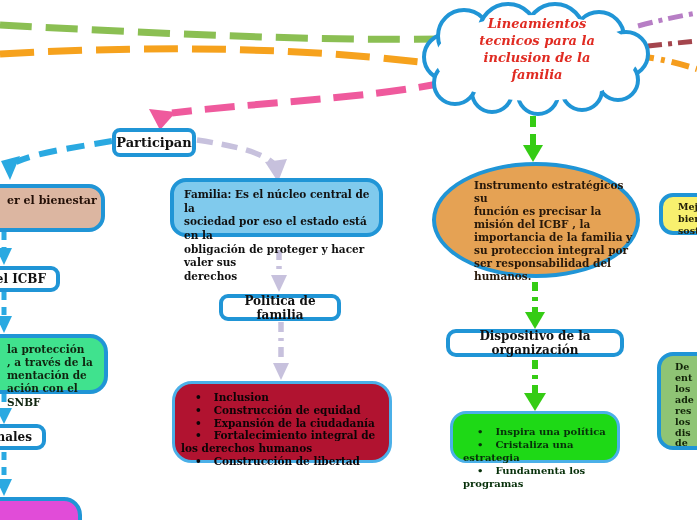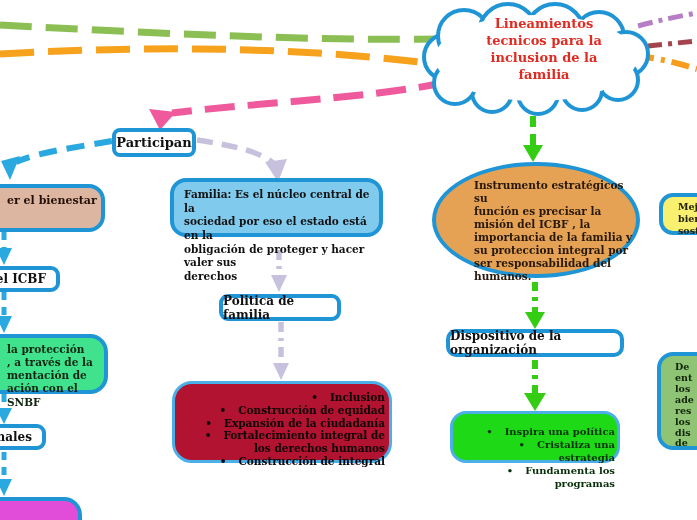--- a/index.html
+++ b/index.html
@@ -1,27 +1,27 @@
 <!DOCTYPE html>
 <html><head>
 <meta charset="utf-8">
 <style>
   html,body{margin:0;padding:0;background:#fff;}
   .stage{position:relative;width:697px;height:520px;overflow:hidden;background:#fff;
          font-family:"DejaVu Serif",serif;}
   svg.wires{position:absolute;left:0;top:0;z-index:1;}
   .node{position:absolute;box-sizing:border-box;border:4px solid #2095d6;background:#fff;
         z-index:2;font-weight:bold;color:#111;}
-  .center{display:flex;align-items:center;justify-content:center;}
+  .center{display:flex;align-items:center;justify-content:center;text-align:center;}
   .cloud{position:absolute;left:422px;top:2px;width:230px;height:114px;z-index:3;}
   .bump{position:absolute;background:#fff;border:4px solid #2095d6;border-radius:50%;box-sizing:border-box;}
   .cover{position:absolute;left:13px;top:13px;width:202px;height:86px;background:#fff;border-radius:50%;}
-  .cloud-text{position:absolute;left:7px;top:14px;width:100%;text-align:center;z-index:4;
-              color:#e02b22;font-weight:bold;font-size:13px;line-height:1.3;}
-  .brow{display:block;text-align:right;}
+  .cloud-text{position:absolute;left:0;top:14px;width:100%;text-align:center;z-index:4;
+              color:#e02b22;font-style:italic;font-weight:bold;font-size:13px;line-height:1.3;}
+  .brow{display:block;}
   .brow .dot{display:inline-block;margin:0 12px 0 14px;}
   .frag{display:block;}
 </style>
 </head>
 <body>
 
 <div class="stage">
 
   <svg class="wires" width="697" height="520" viewBox="0 0 697 520">
 
@@ -122,21 +122,21 @@
   <div class="node center" style="left:219px;top:294px;width:122px;height:27px;border-radius:9px;font-size:12px">
     <span>Politica de familia</span>
   </div>
 
   <div class="node" style="left:172px;top:381px;width:220px;height:82px;border-radius:20px;background:#b11330;
        border-color:#4bb0e8;border-width:3px;font-size:10.5px;line-height:1.22;padding:7px 4px 0 6px;color:#0c0406">
     <div class="brow"><span class="dot">•</span><span>Inclusion</span></div>
     <div class="brow"><span class="dot">•</span><span>Construcción de equidad</span></div>
     <div class="brow"><span class="dot">•</span><span>Expansión de la ciudadanía</span></div>
     <div class="brow"><span class="dot">•</span><span>Fortalecimiento integral de los derechos humanos</span></div>
-    <div class="brow"><span class="dot">•</span><span>Construcción de integral</span></div>
+    <div class="brow"><span class="dot">•</span><span>Construcción de libertad</span></div>
   </div>
 
   <div class="node" style="left:432px;top:162px;width:208px;height:116px;border-radius:50%;background:#e5a254;
        font-size:10.5px;line-height:1.24;padding:13px 0 0 38px;color:#27180a">
     <span class="frag">Instrumento estratégicos su</span>
     <span class="frag">función es precisar  la</span>
     <span class="frag">misión del ICBF , la</span>
     <span class="frag">importancia de la familia y</span>
     <span class="frag">su proteccion integral por</span>
     <span class="frag">ser responsabilidad del</span>

